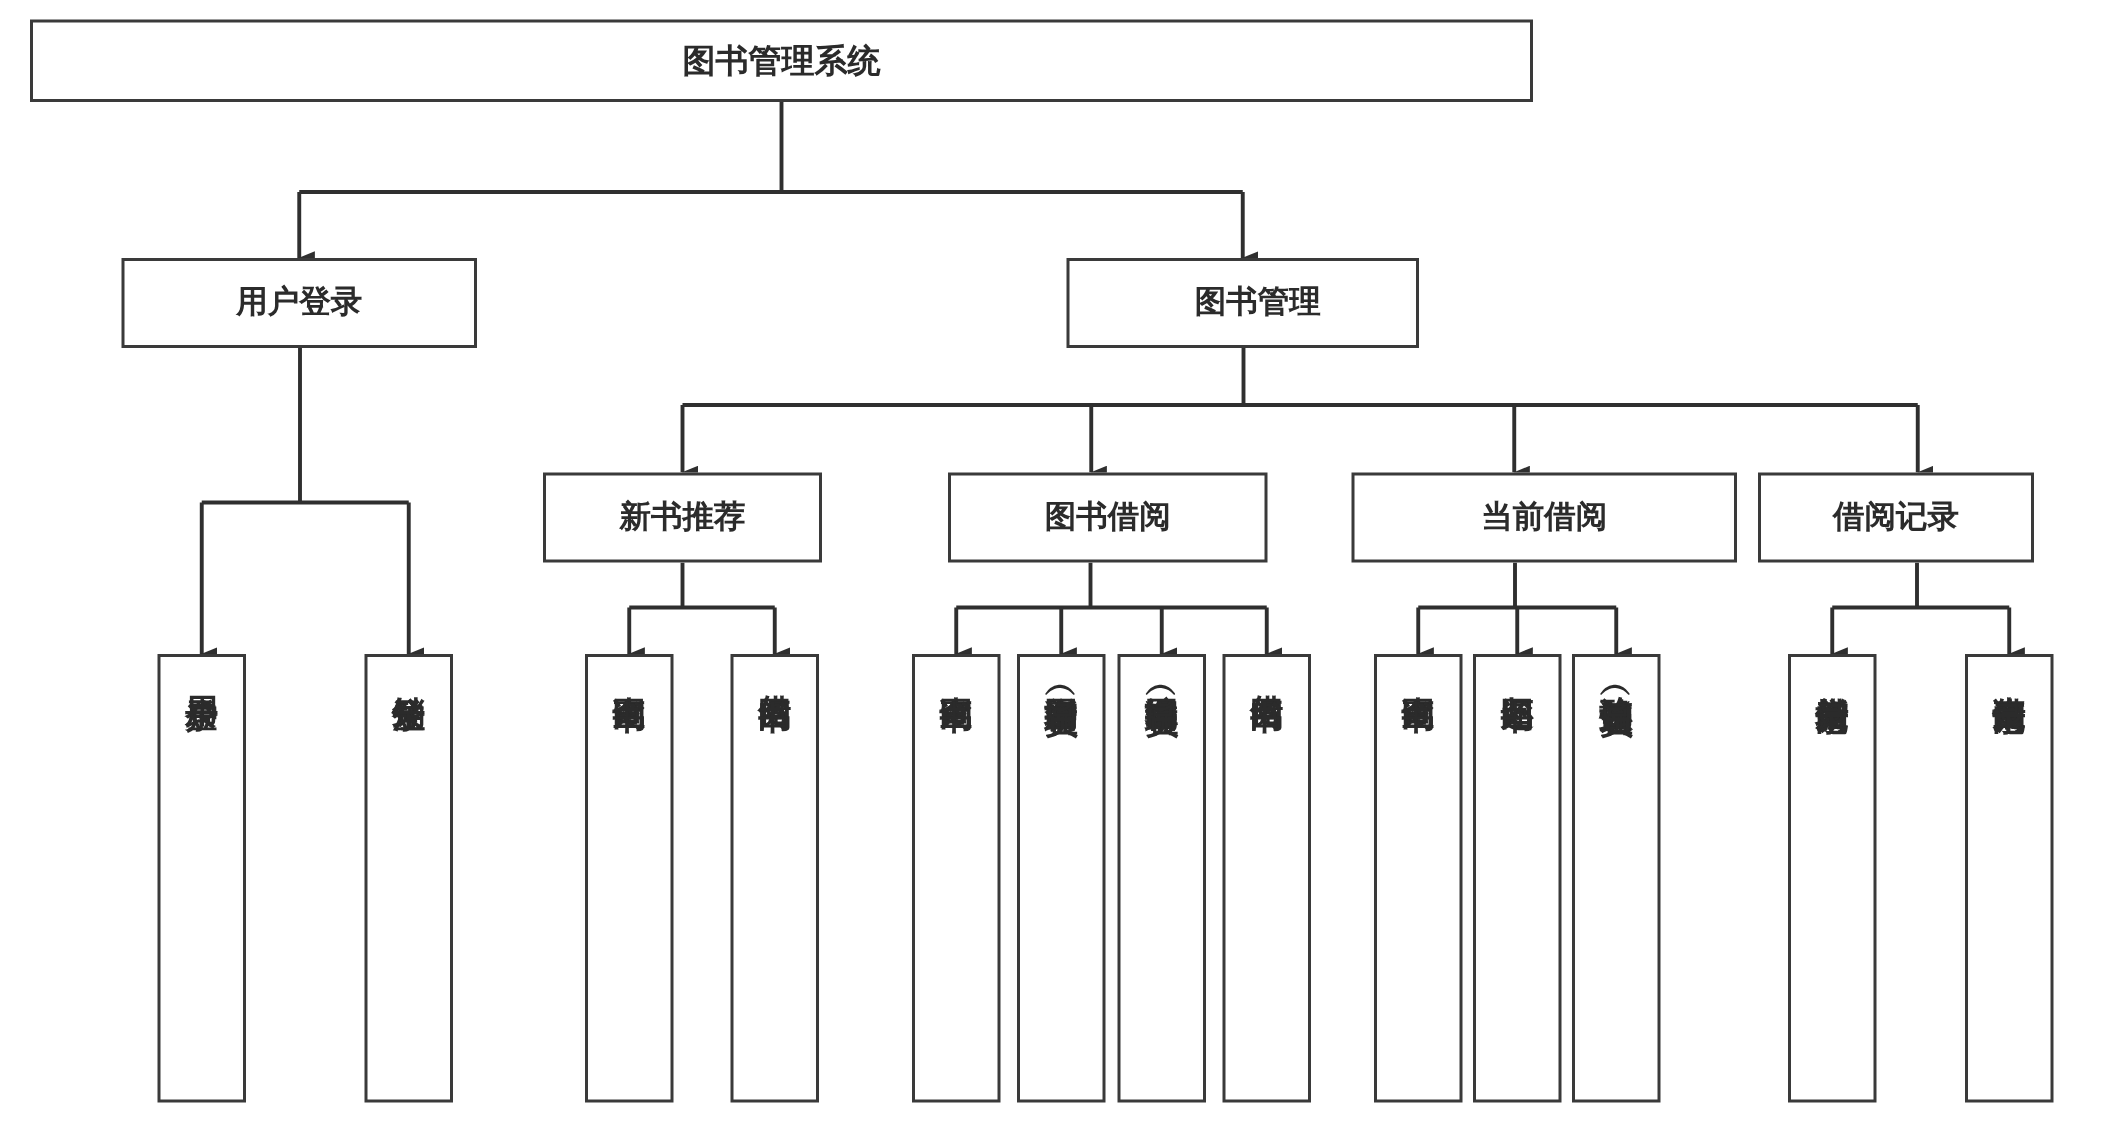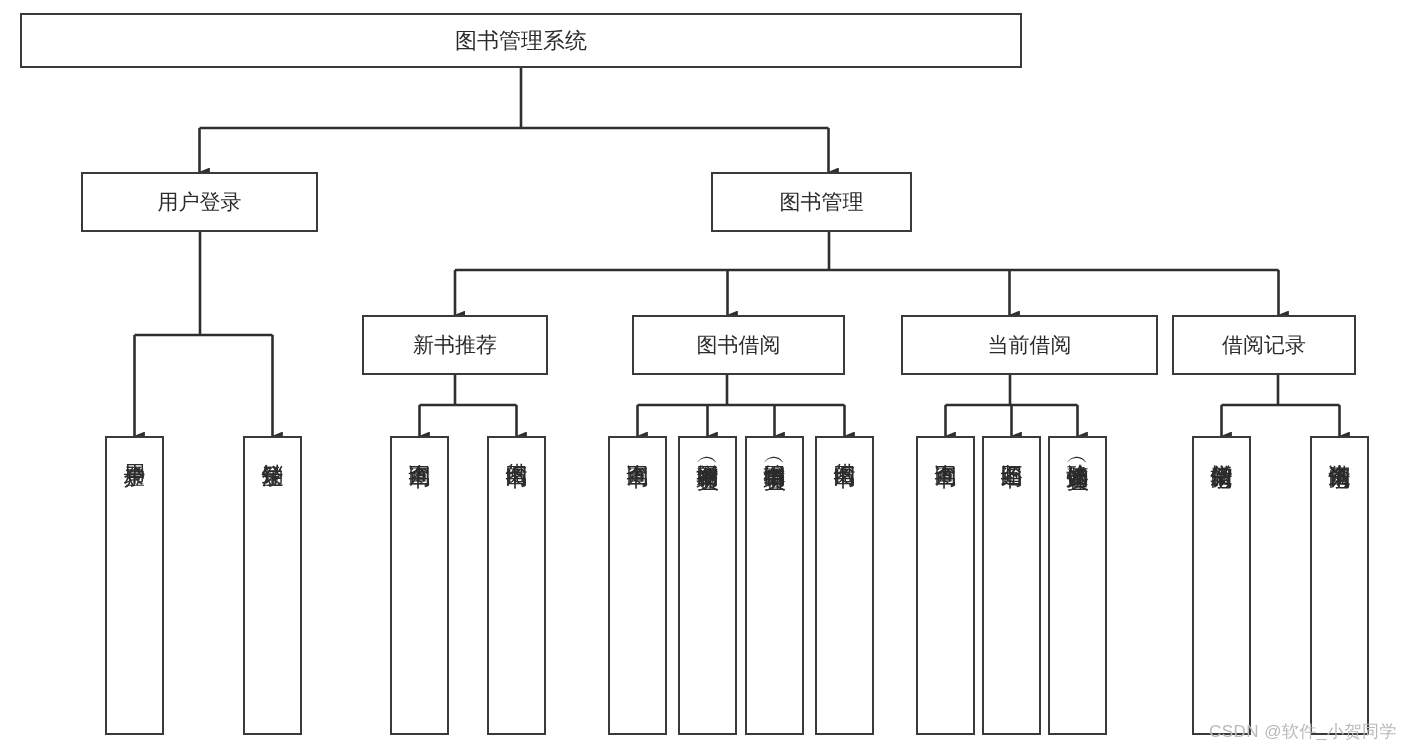--- a/index.html
+++ b/index.html
@@ -25,20 +25,21 @@
   }
   .node {
     position: absolute;
     box-sizing: border-box;
     background: #ffffff;
     border: 2px solid #3a3a3a;
     display: flex;
     align-items: center;
     justify-content: center;
     color: #2b2b2b;
+    font-weight: bold;
   }
   .node-label {
     display: block;
     text-align: center;
     line-height: 1.18;
     white-space: nowrap;
   }
   
   .node.horiz .node-label {
     font-size: 21px;
@@ -118,21 +119,21 @@
       </g>
   </svg>
 
   <div id="nodes-layer">
       <div class="node horiz root" style="left: 20px; top: 13px; width: 1002px; height: 55px;">
         <span class="node-label">图书管理系统</span>
       </div>
       <div class="node horiz" style="left: 81px; top: 172px; width: 237px; height: 60px;">
         <span class="node-label">用户登录</span>
       </div>
-      <div class="node horiz" style="left: 711px; top: 172px; width: 201px; height: 60px; padding-left: 20px;">
+      <div class="node horiz" style="left: 711px; top: 172px; width: 235px; height: 60px; padding-left: 20px;">
         <span class="node-label">图书管理</span>
       </div>
       <div class="node horiz" style="left: 362px; top: 315px; width: 186px; height: 60px;">
         <span class="node-label">新书推荐</span>
       </div>
       <div class="node horiz" style="left: 632px; top: 315px; width: 213px; height: 60px;">
         <span class="node-label">图书借阅</span>
       </div>
       <div class="node horiz" style="left: 901px; top: 315px; width: 257px; height: 60px;">
         <span class="node-label">当前借阅</span>
@@ -174,15 +175,14 @@
         <span class="node-label">确认归还（管理员）</span>
       </div>
       <div class="node vert" style="left: 1192px; top: 436px; width: 59px; height: 299px;">
         <span class="node-label">新增借阅记录</span>
       </div>
       <div class="node vert" style="left: 1310px; top: 436px; width: 59px; height: 299px;">
         <span class="node-label">查询借阅记录</span>
       </div>
     </div>
 
-  <div id="watermark">CSDN @软件_小贺同学</div>
 
 </div>
 
 </body></html>

